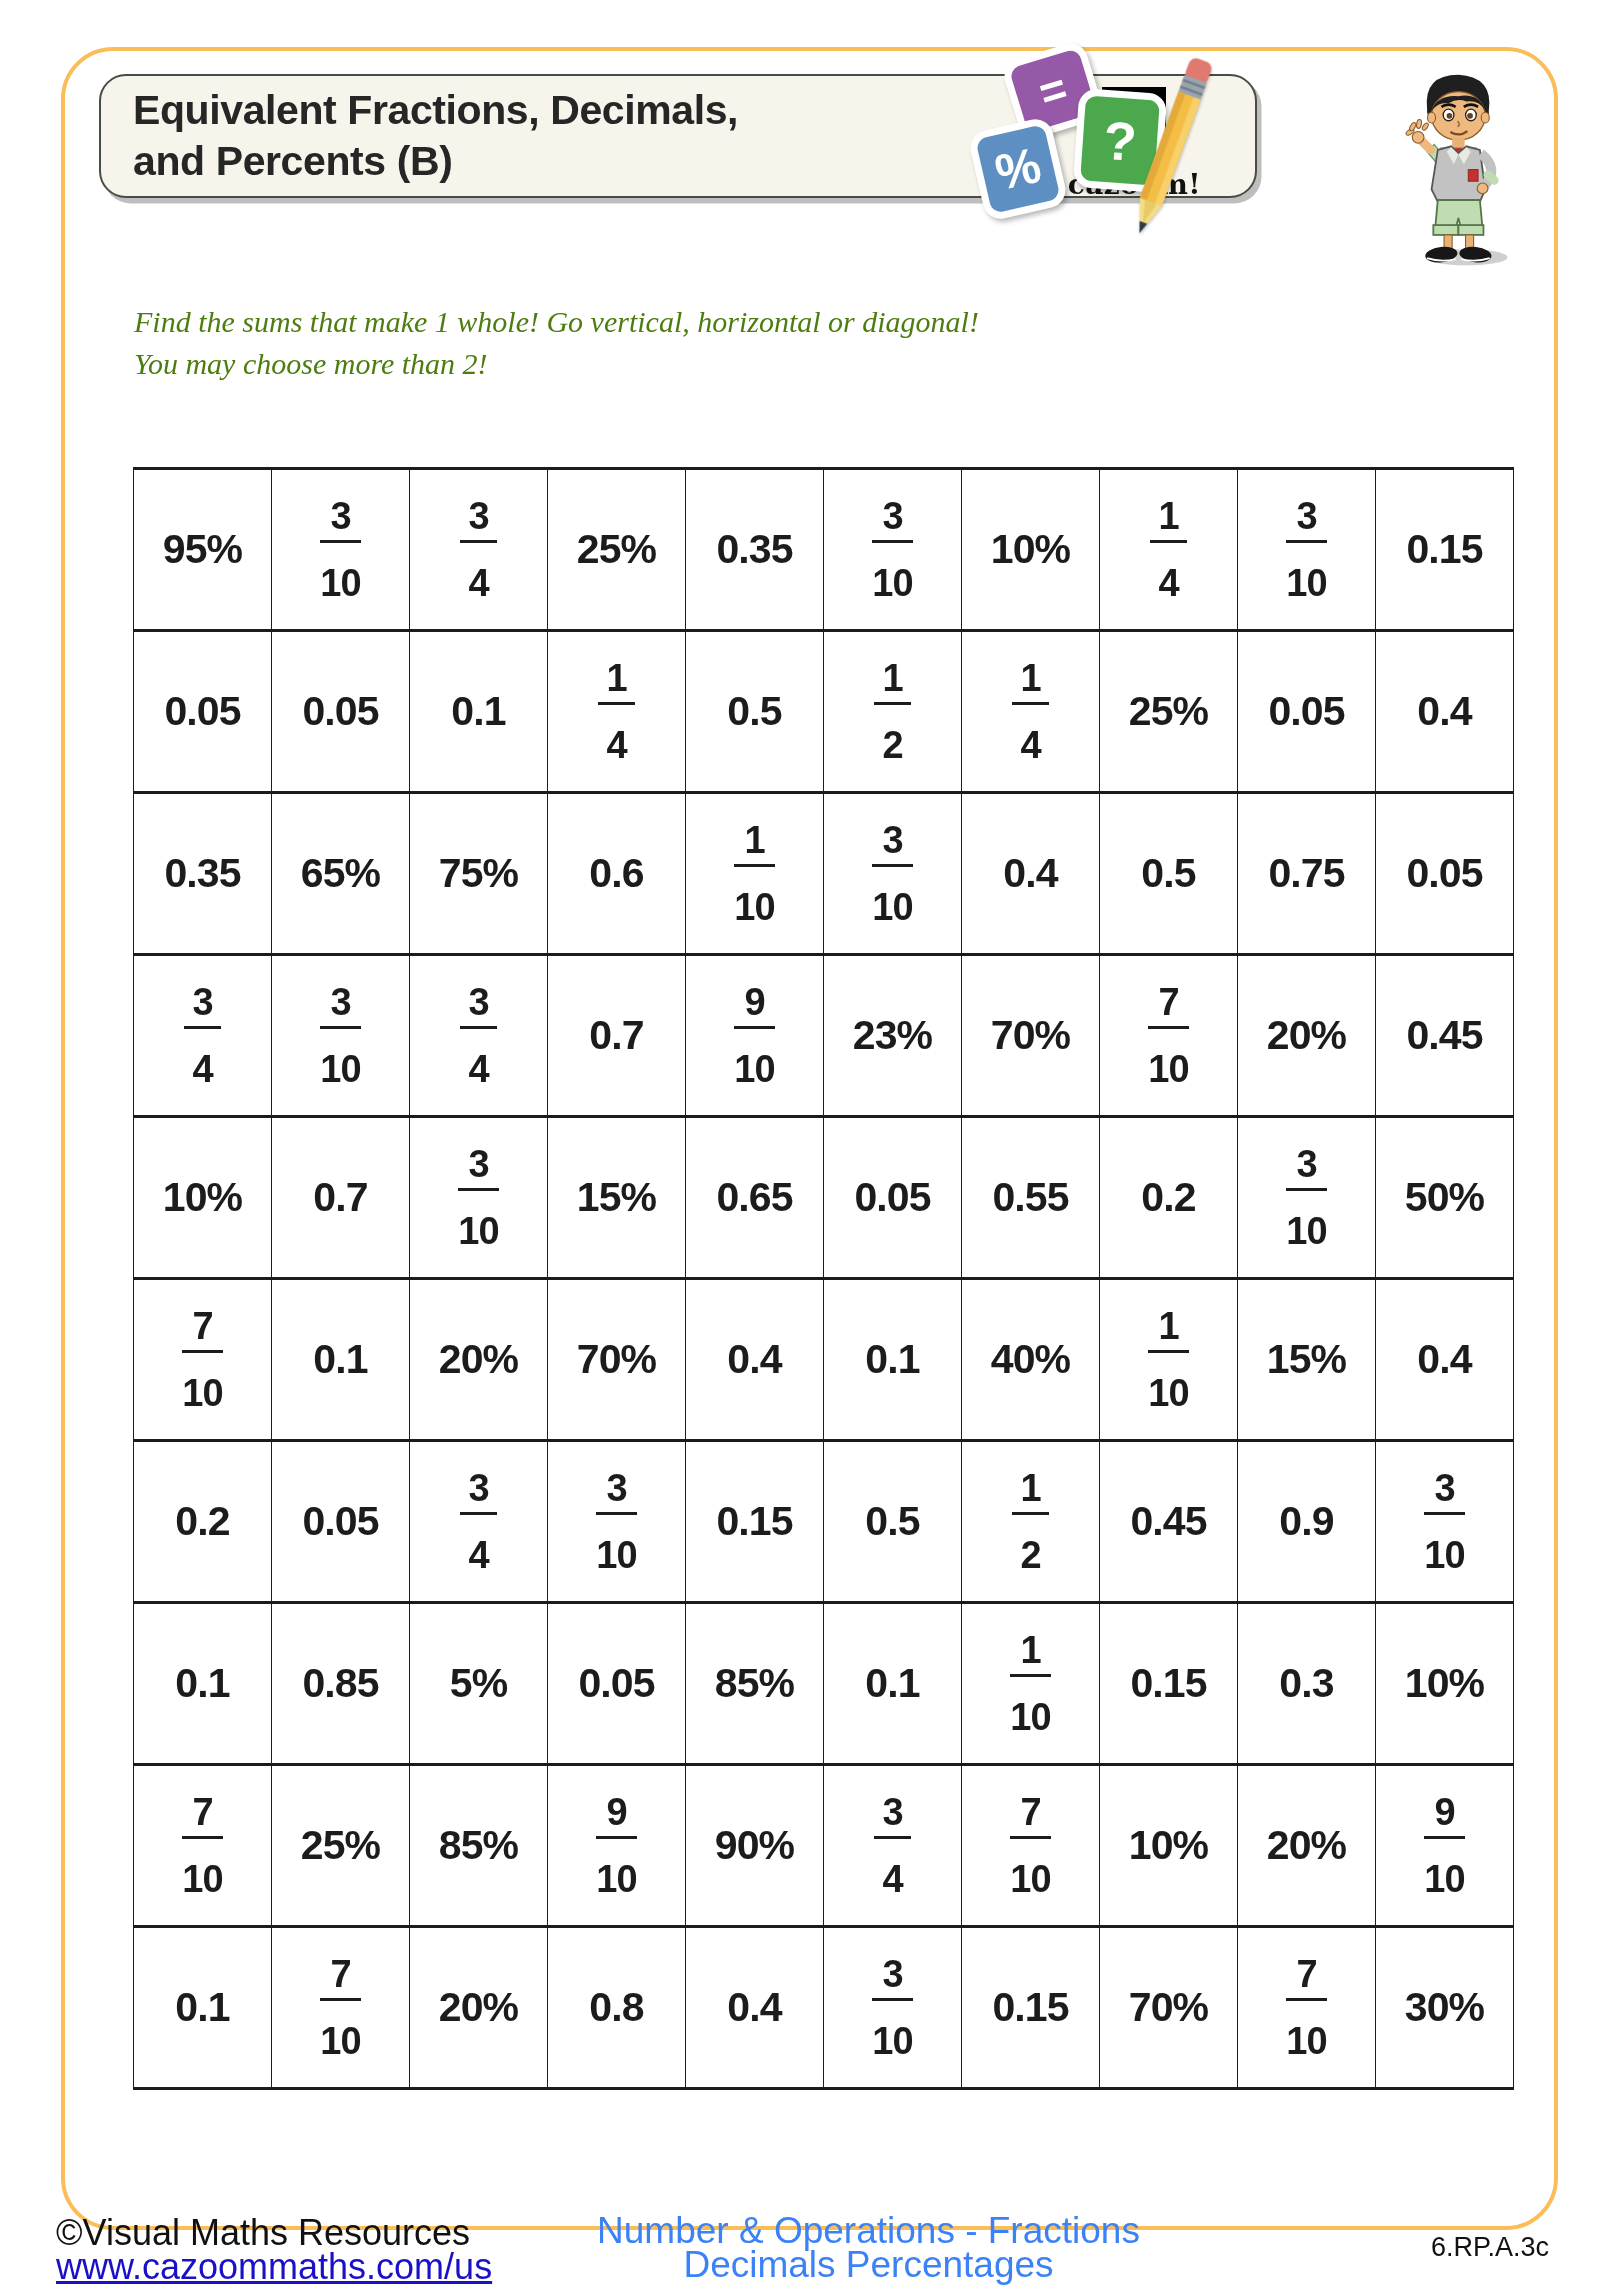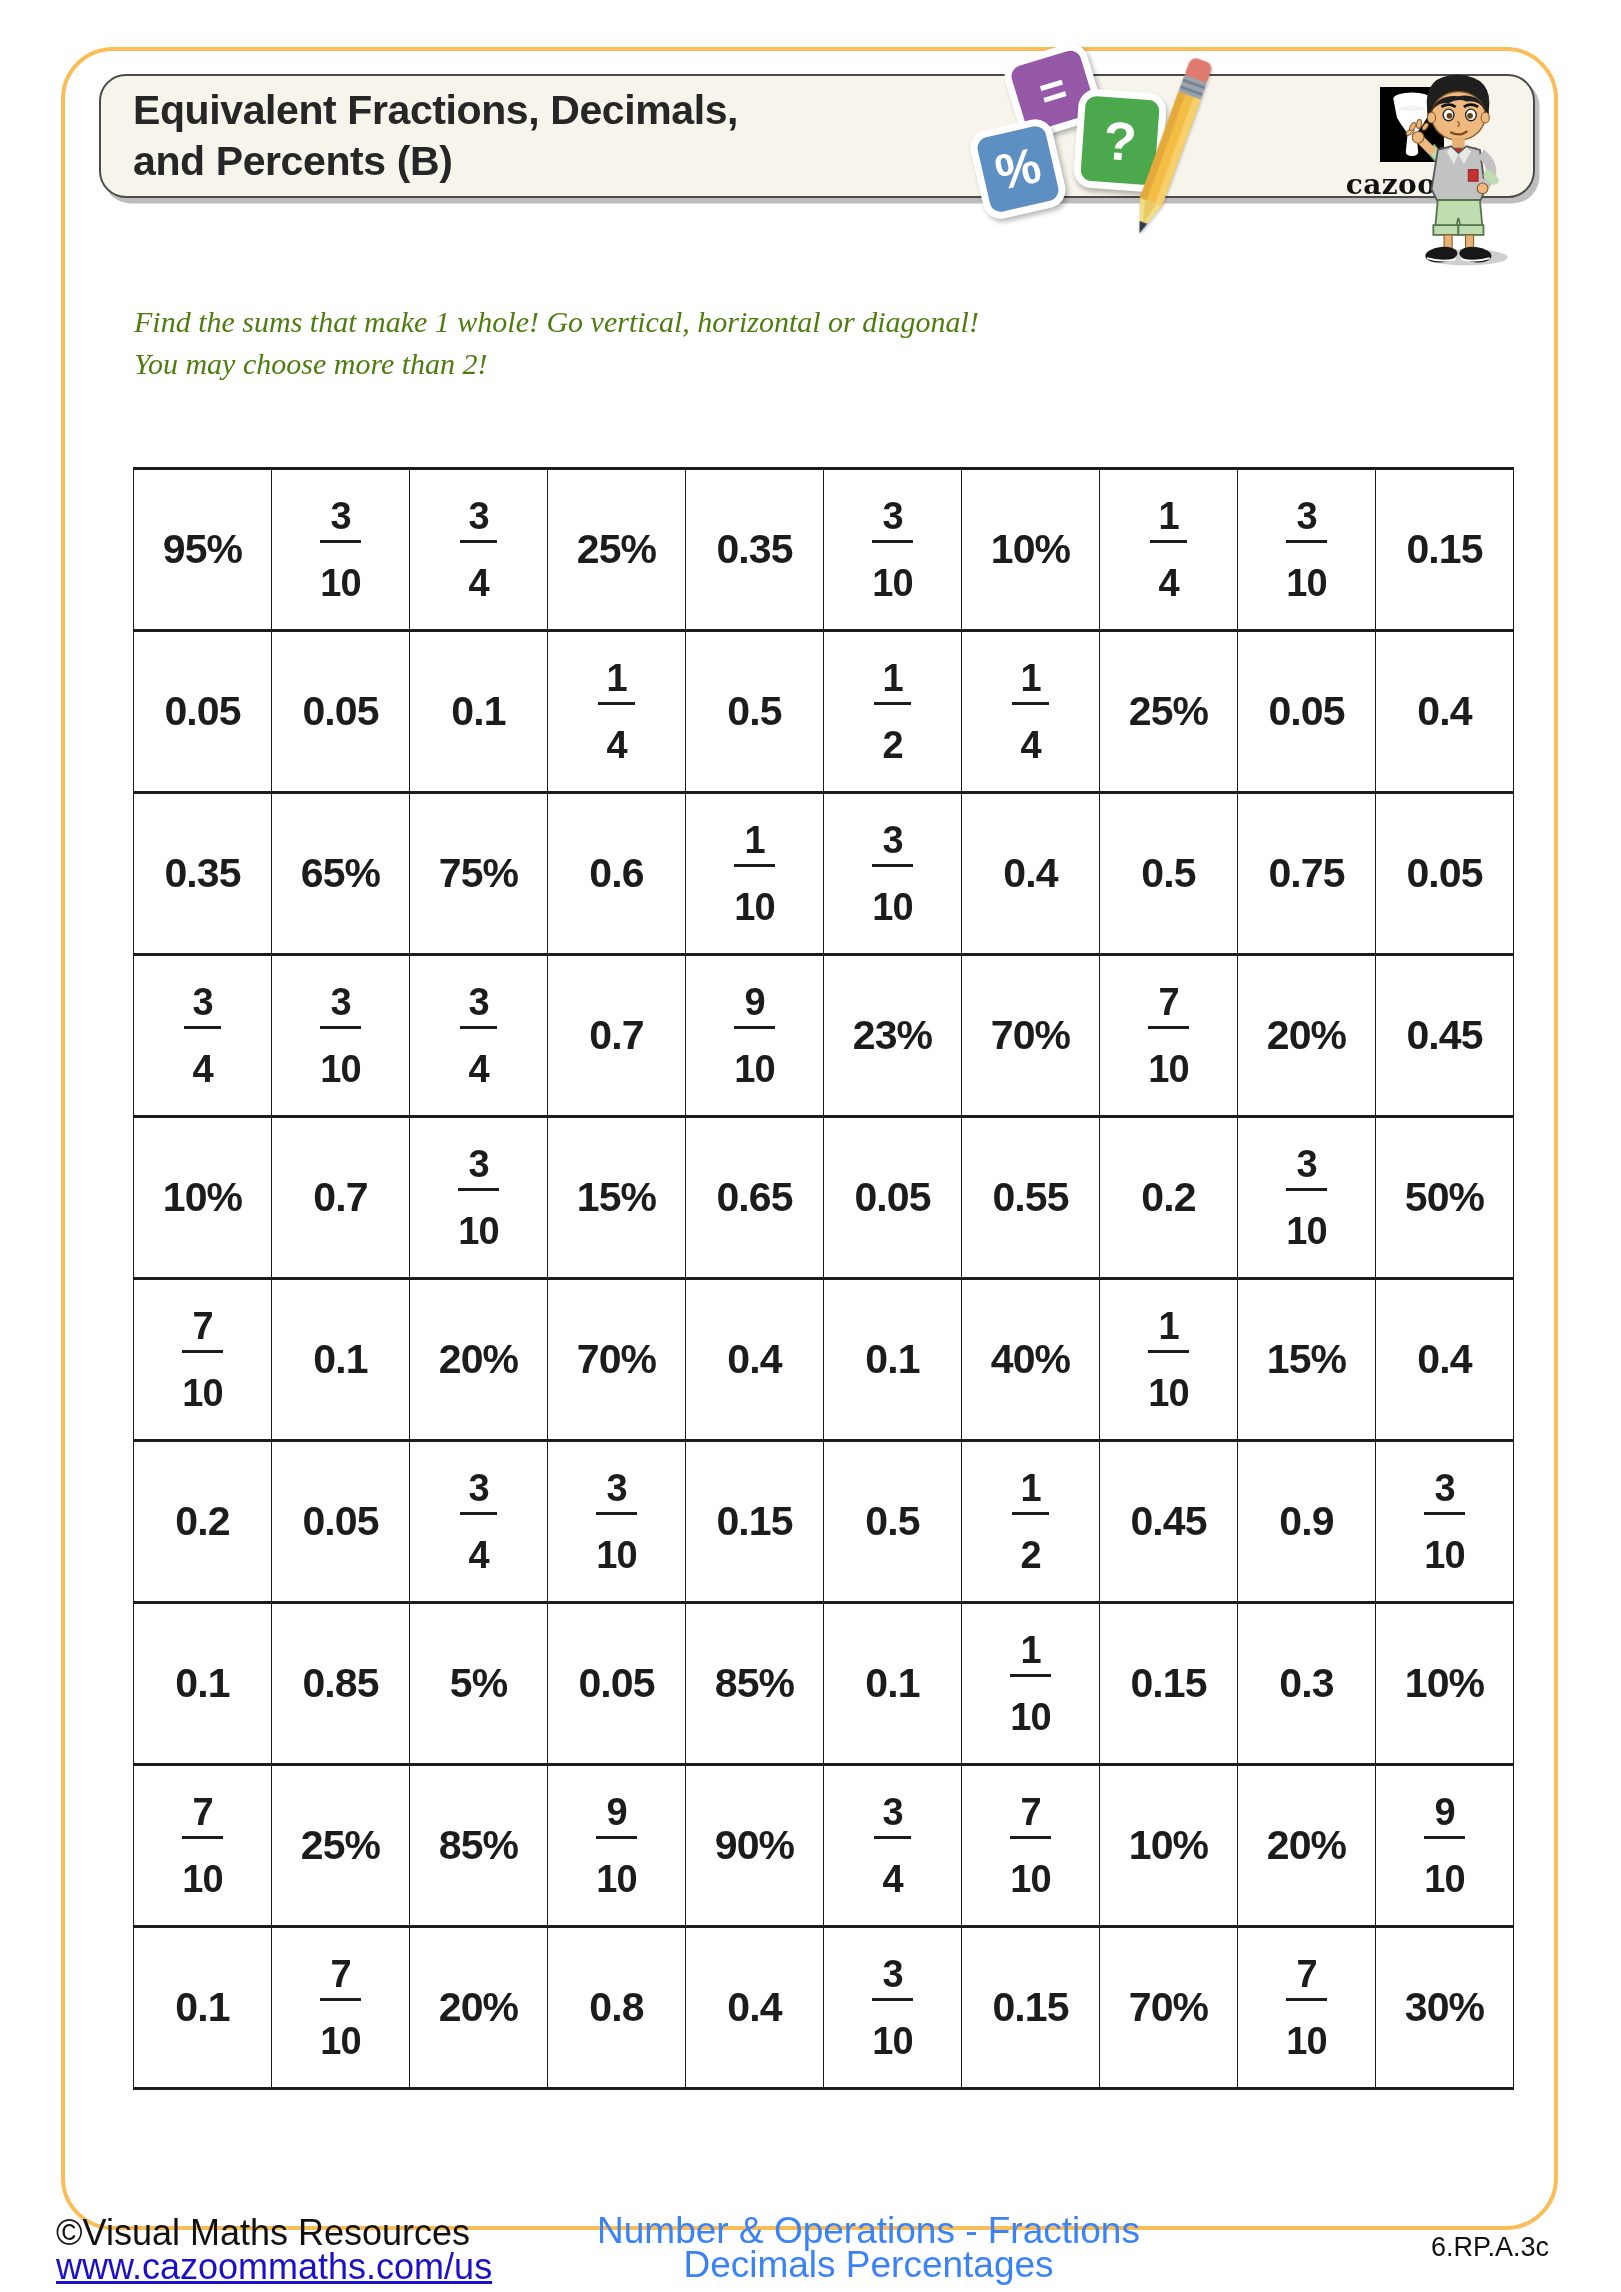--- a/index.html
+++ b/index.html
@@ -7,21 +7,21 @@
     width:1622px;height:2293px;position:relative;background:#ffffff;
     font-family:"Liberation Sans",sans-serif;overflow:hidden;
   }
   
   .frame{
     position:absolute;left:61px;top:47px;width:1497px;height:2183px;
     border:4.5px solid #FABD57;border-radius:52px;box-sizing:border-box;
   }
   
   .banner{
-    position:absolute;left:99px;top:74px;width:1436px;height:124px;
+    position:absolute;left:99px;top:74px;width:1158px;height:124px;
     background:#F6F4EB;border:2.7px solid #4a4a48;border-radius:27px;
     box-sizing:border-box;box-shadow:4.5px 5.4px 0 rgba(110,110,110,.45);
   }
   .banner .title{
     position:absolute;left:32px;top:9px;
     font-size:41px;font-weight:bold;color:#262626;line-height:51px;letter-spacing:-0.4px;
   }
   
   .logo{
     position:absolute;right:54px;top:10.7px;width:134px;text-align:center;

